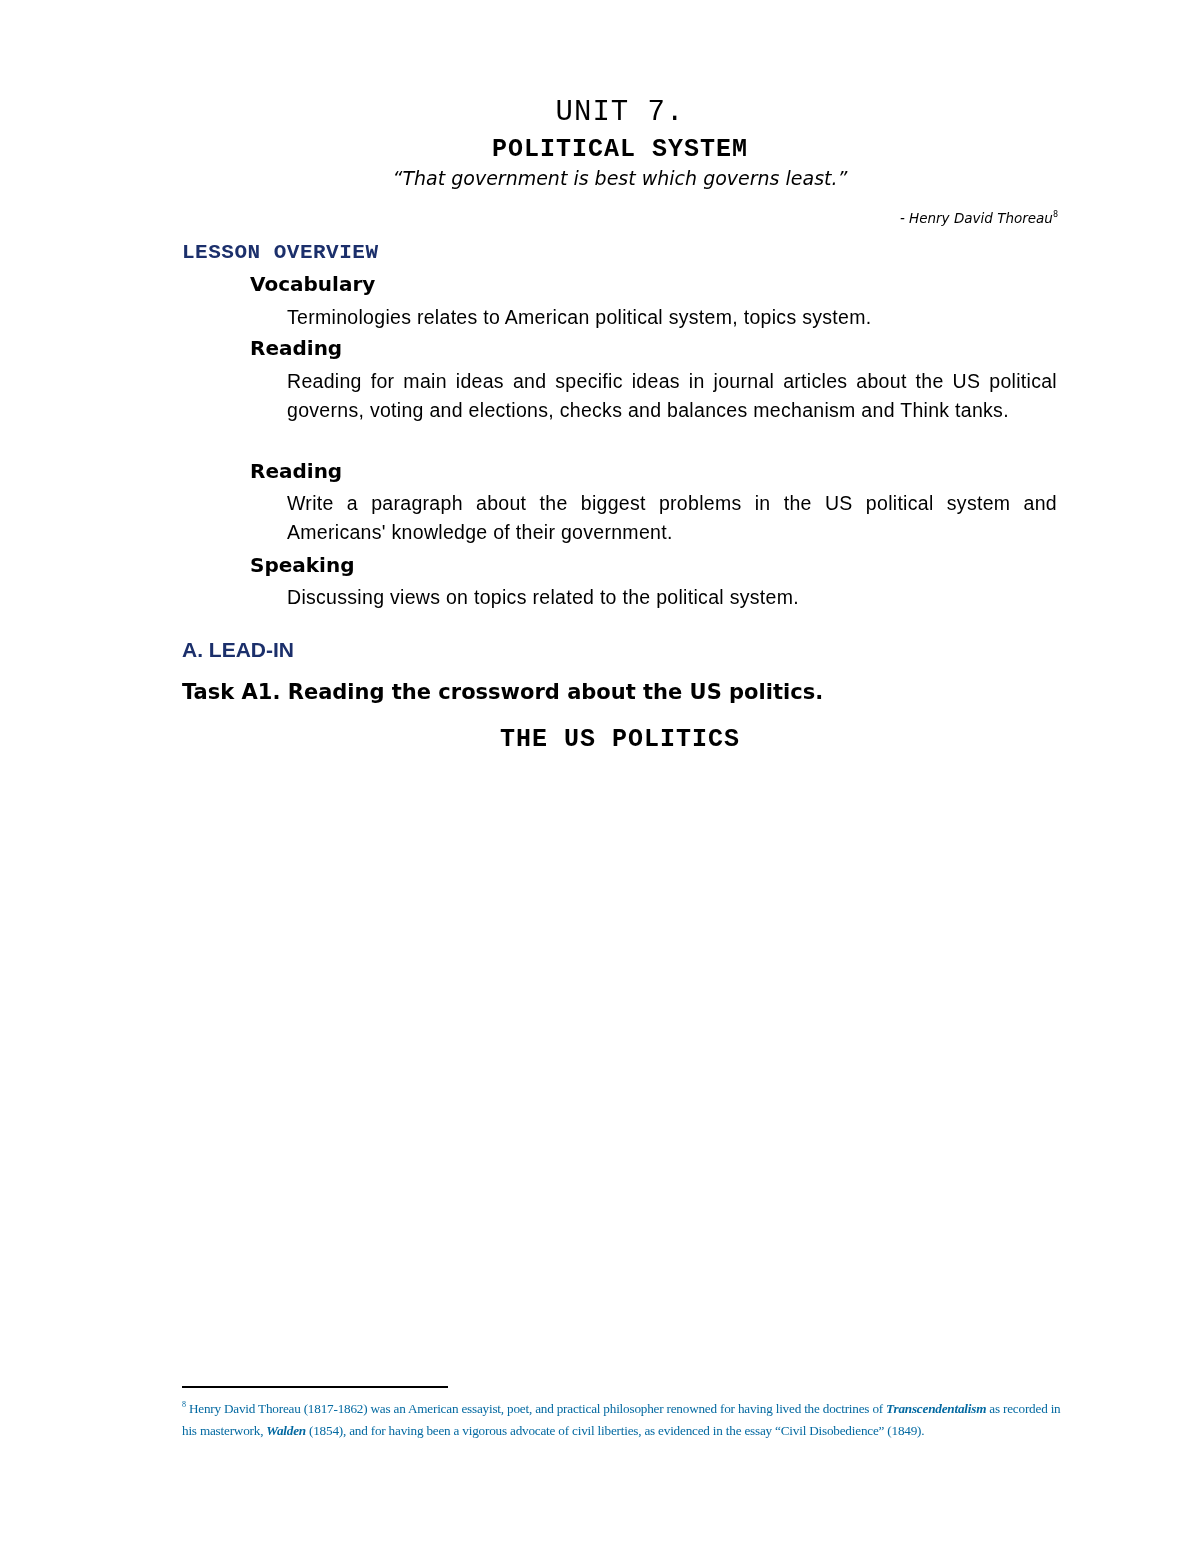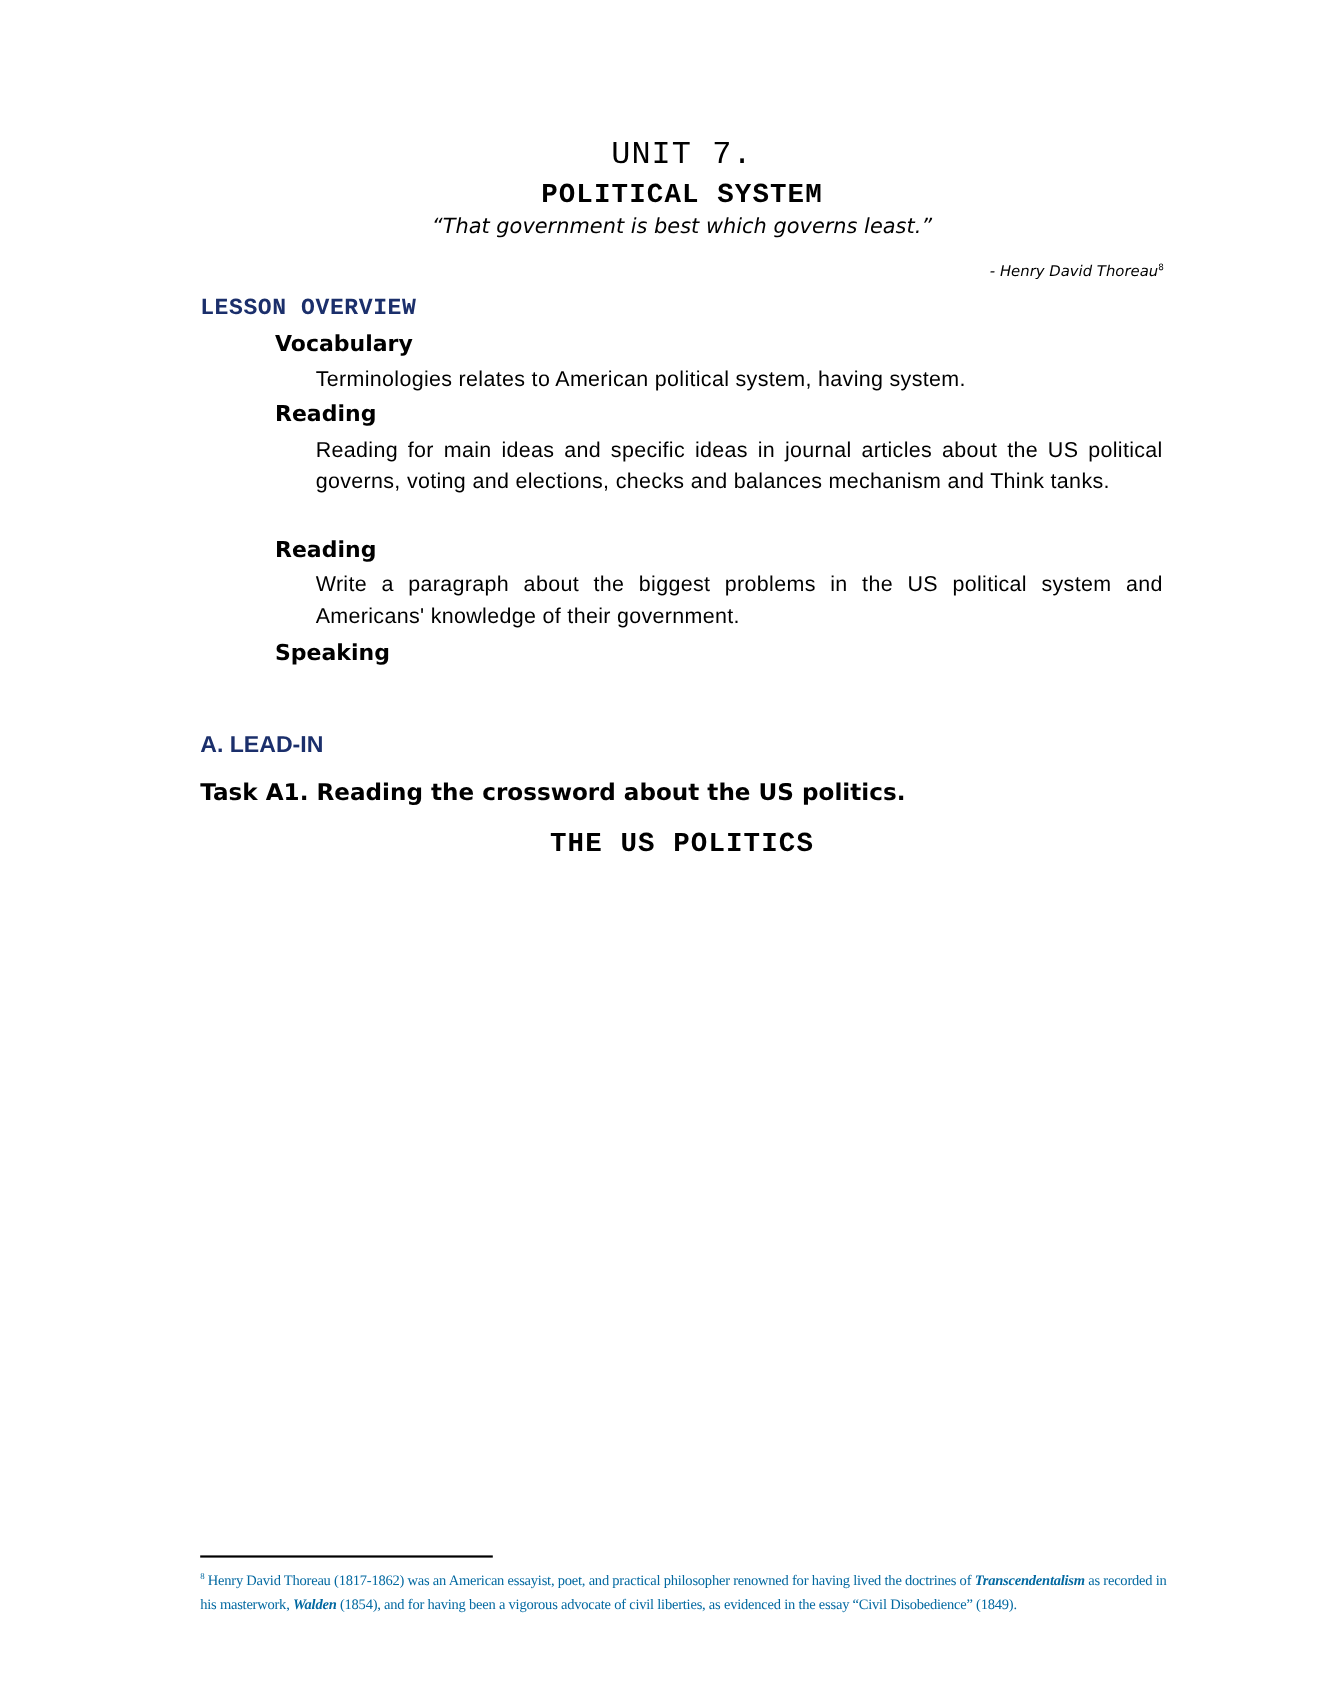--- a/index.html
+++ b/index.html
@@ -1,17 +1,17 @@
 <!DOCTYPE html>
 <html><head>
   <meta charset="utf-8">
   <style>
     html, body { margin: 0; padding: 0; background: #ffffff; }
     body { width: 1200px; height: 1553px; position: relative; color: #000; overflow: hidden; }
-    .page { position: absolute; left: 0; top: 0; width: 1200px; height: 1129px; margin-top: 28px; }
+    .page { position: absolute; left: 0; top: 0; width: 1200px; height: 1129px; }
 
     .unit-title {
       position: absolute; left: 0; width: 1240px; top: 96px; text-align: center;
       font-family: "Liberation Mono", "DejaVu Sans Mono", monospace;
       font-size: 29px; letter-spacing: 1px; color: #000;
     }
     .unit-subtitle {
       position: absolute; left: 0; width: 1240px; top: 135px; text-align: center;
       font-family: "Liberation Mono", "DejaVu Sans Mono", monospace;
       font-weight: bold; font-size: 25px; letter-spacing: 1px; color: #000;
@@ -75,29 +75,30 @@
 <div class="page">
 
   <div class="unit-title">UNIT 7.</div>
   <div class="unit-subtitle">POLITICAL SYSTEM</div>
   <div class="epigraph">“That government is best which governs least.”</div>
   <div class="epigraph-author"><span>- Henry David Thoreau</span><sup>8</sup></div>
 
   <div class="section-heading lesson-overview">LESSON OVERVIEW</div>
 
   <div class="skill-label" style="top:272px;">Vocabulary</div>
-  <div class="skill-desc" style="top:303px;">Terminologies relates to American political system, having system.</div>
+  <div class="skill-desc" style="top:303px;">Terminologies relates to American political system, topics system.</div>
 
   <div class="skill-label" style="top:336px;">Reading</div>
   <div class="skill-desc" style="top:367px;">Reading for main ideas and specific ideas in journal articles about the US political governs, voting and elections, checks and balances mechanism and Think tanks.</div>
 
   <div class="skill-label" style="top:459px;">Reading</div>
   <div class="skill-desc" style="top:489px;">Write a paragraph about the biggest problems in the US political system and Americans' knowledge of their government.</div>
 
   <div class="skill-label" style="top:553px;">Speaking</div>
+  <div class="skill-desc" style="top:583px;">Discussing views on topics related to the political system.</div>
 
   <div class="section-heading lead-in">A. LEAD-IN</div>
   <div class="task-title">Task A1. Reading the crossword about the US politics.</div>
   <div class="crossword-title">THE US POLITICS</div>
 
   <div class="footnote-rule"></div>
   <div class="footnote"><sup>8</sup><span> Henry David Thoreau (1817-1862) was an American essayist, poet, and practical philosopher renowned for having lived the doctrines of </span><b><i>Transcendentalism</i></b><span> as recorded in his masterwork, </span><b><i>Walden</i></b><span> (1854), and for having been a vigorous advocate of civil liberties, as evidenced in the essay “Civil Disobedience” (1849).</span></div>
 
 </div>
 

